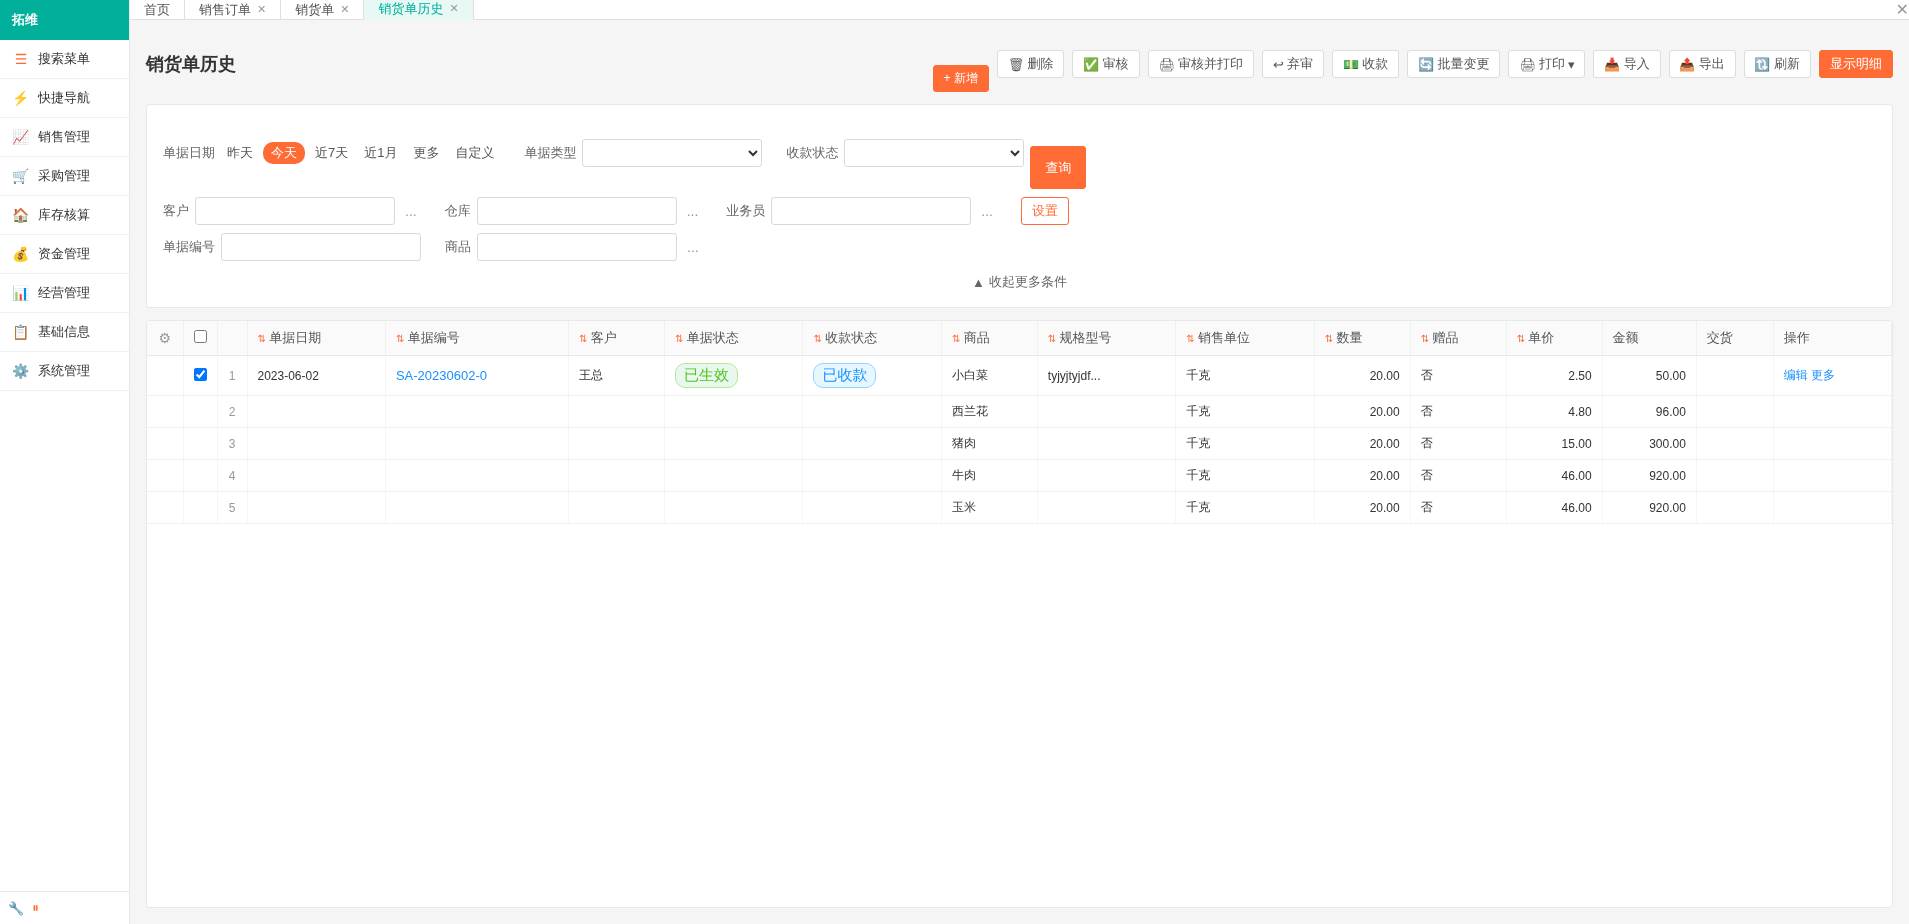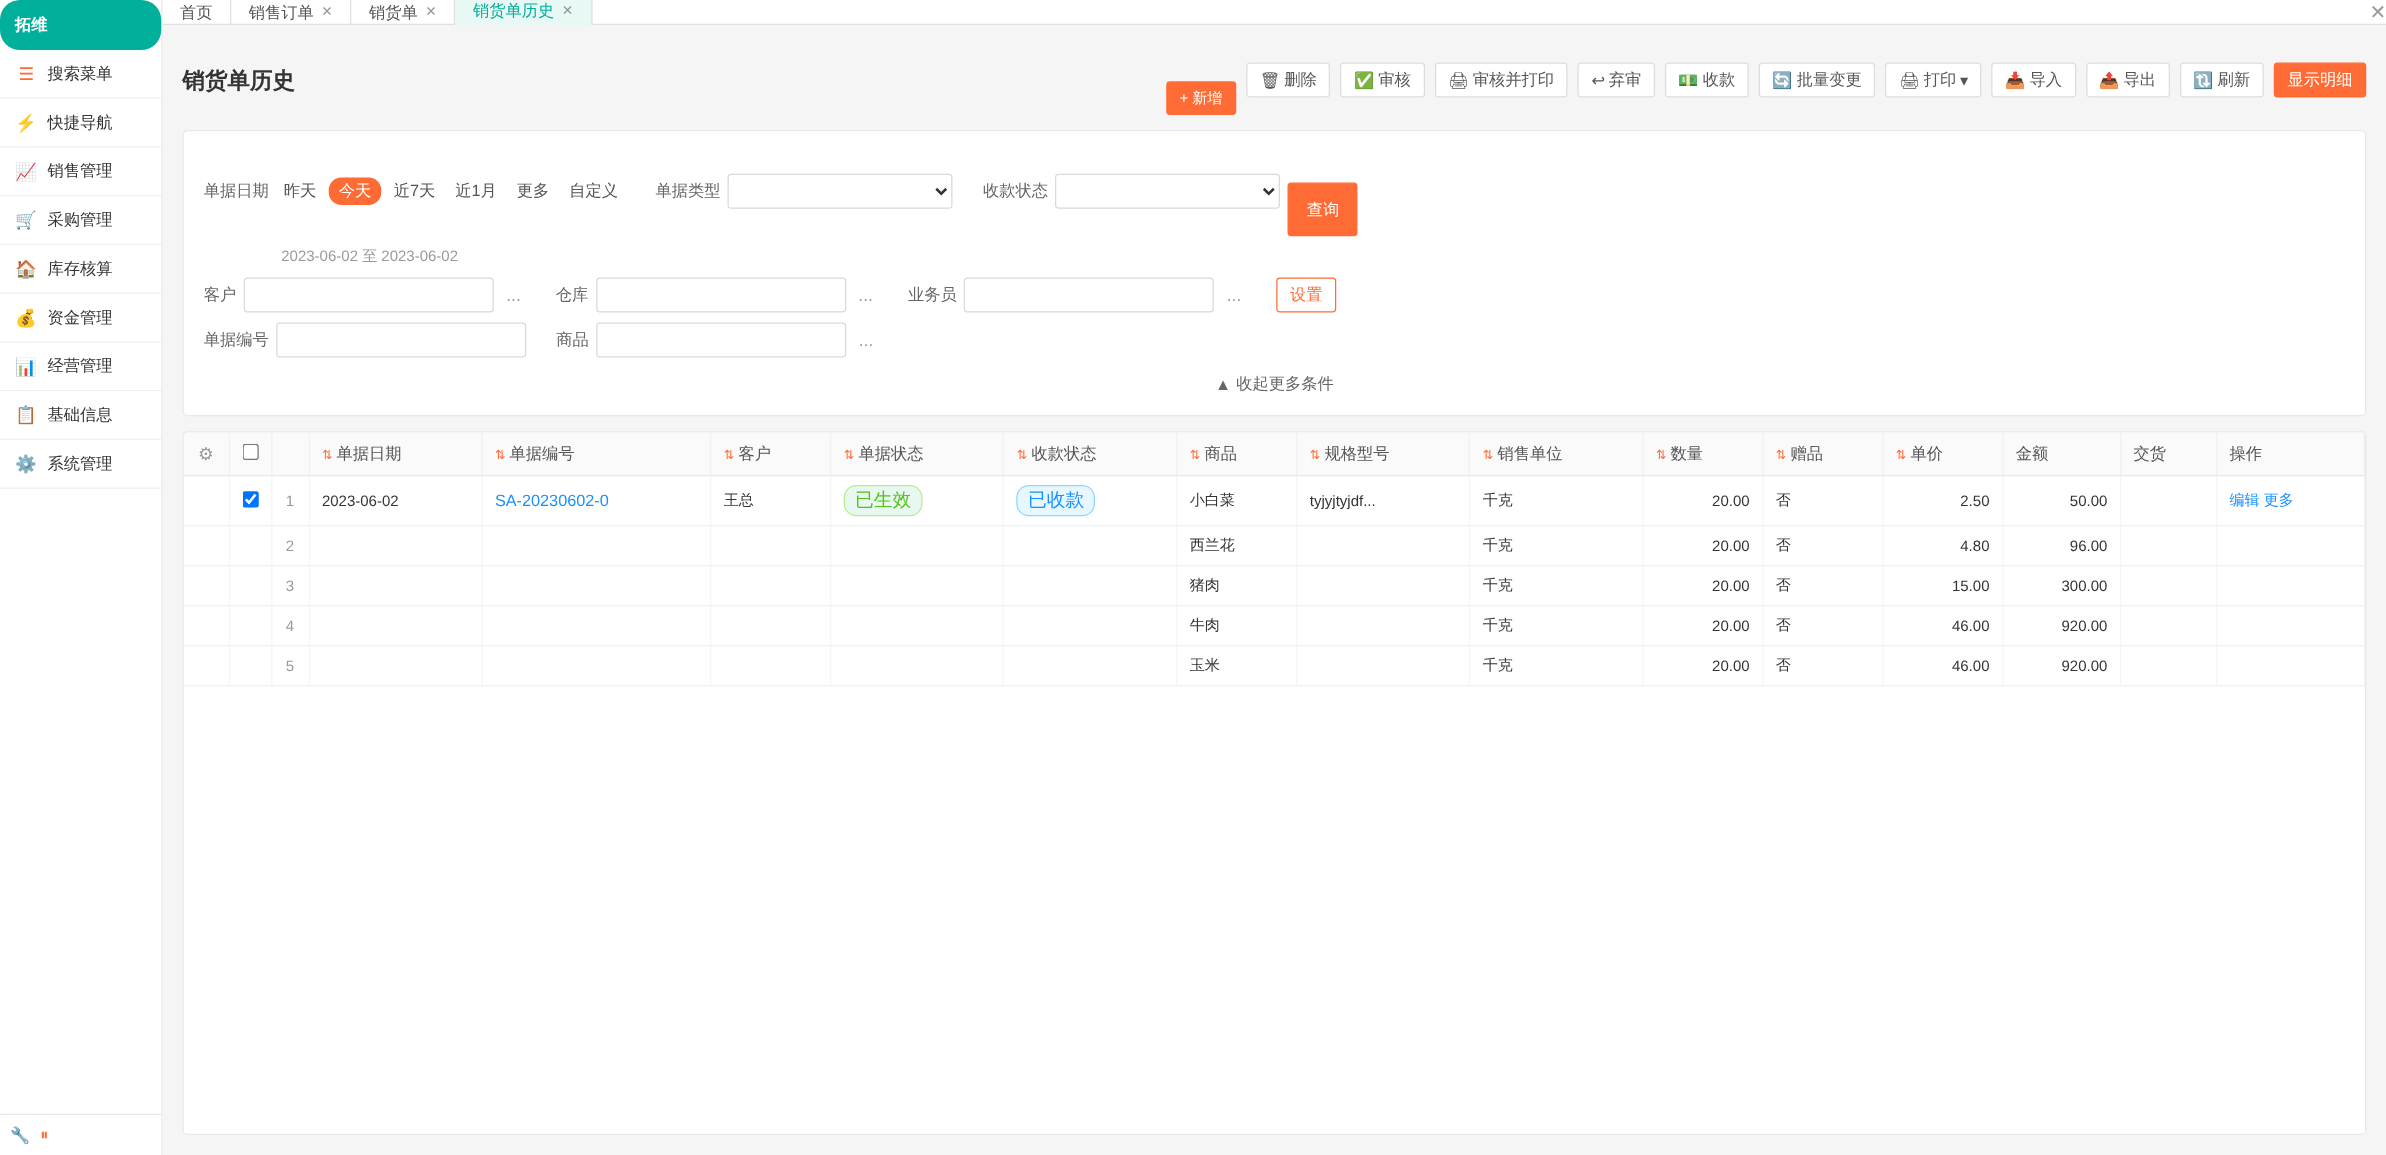--- a/index.html
+++ b/index.html
@@ -271,21 +271,20 @@
 
     .header-top {
       background: #00b09b;
       height: 40px;
       display: flex;
       align-items: center;
       padding: 0 12px;
       color: #fff;
       font-size: 14px;
       font-weight: bold;
-      border-radius: 16px;
     }
   </style>
 </head>
 <body>
 
 <div class="sidebar">
   <div class="header-top">
     <span>拓维</span>
   </div>
   <div class="sidebar-item">
@@ -428,23 +427,20 @@
           <span class="filter-label">收款状态</span>
           <select class="filter-select" style="min-width:180px;">
             <option value=""></option>
           </select>
           <button class="btn btn-primary" style="height:43px;padding:2px 14px;background:#ff6b35;border-color:#ff6b35;">
             <span>查询</span>
           </button>
         </div>
       </div>
 
-      <div style="margin-left:62px;margin-bottom:8px;">
-        <span class="date-range">2023-06-02 至 2023-06-02</span>
-      </div>
 
       <div class="filter-row">
         <div style="display:flex;align-items:center;gap:6px;">
           <span class="filter-label">客户</span>
           <input class="filter-input" type="text" style="min-width: 200px;">
           <span class="ellipsis-btn">...</span>
         </div>
         <div style="display:flex;align-items:center;gap:6px;">
           <span class="filter-label">仓库</span>
           <input class="filter-input" type="text" style="min-width: 200px;">

